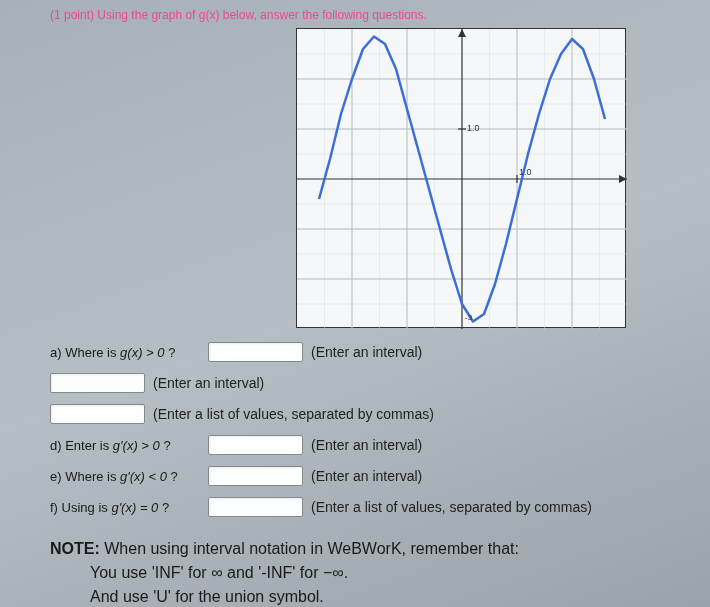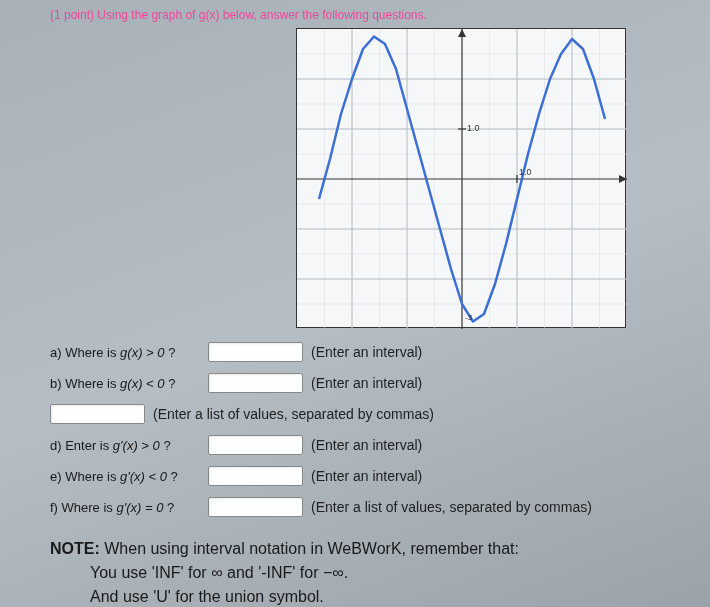--- a/index.html
+++ b/index.html
@@ -150,23 +150,20 @@
 
     <div class="qrow">
       <span class="qlabel">
         <span>a) Where is </span><i>g(x) &gt; 0</i><span> ?</span>
       </span>
       <input class="input" type="text" style="">
       <span class="hint">(Enter an interval)</span>
     </div>
 
     <div class="qrow">
-      <span class="qlabel">
-        <span>b) Where is </span><i>g(x) &lt; 0</i><span> ?</span>
-      </span>
       <input class="input" type="text" style="">
       <span class="hint">(Enter an interval)</span>
     </div>
 
     <div class="qrow">
       <input class="input" type="text" style="">
       <span class="hint">(Enter a list of values, separated by commas)</span>
     </div>
 
     <div class="qrow">
@@ -180,21 +177,21 @@
     <div class="qrow">
       <span class="qlabel">
         <span>e) Where is </span><i>g'(x) &lt; 0</i><span> ?</span>
       </span>
       <input class="input" type="text" style="">
       <span class="hint">(Enter an interval)</span>
     </div>
 
     <div class="qrow">
       <span class="qlabel">
-        <span>f) Where is </span><i>g'(x) = 0</i><span> ?</span>
+        <span>f) Using is </span><i>g'(x) = 0</i><span> ?</span>
       </span>
       <input class="input" type="text" style="">
       <span class="hint">(Enter a list of values, separated by commas)</span>
     </div>
 
   </div>
 
   <div class="note">
     <div>
       <b>NOTE:</b><span> When using interval notation in WeBWorK, remember that:</span>

